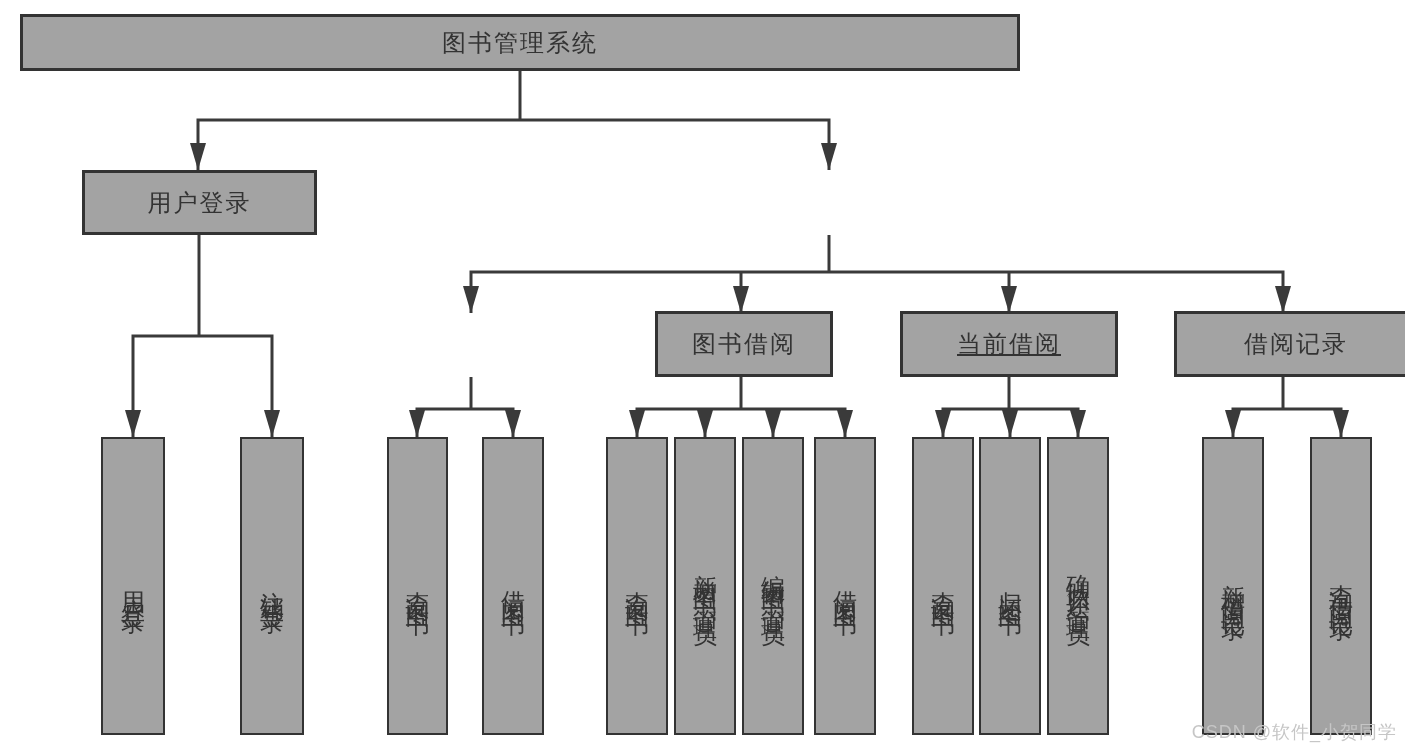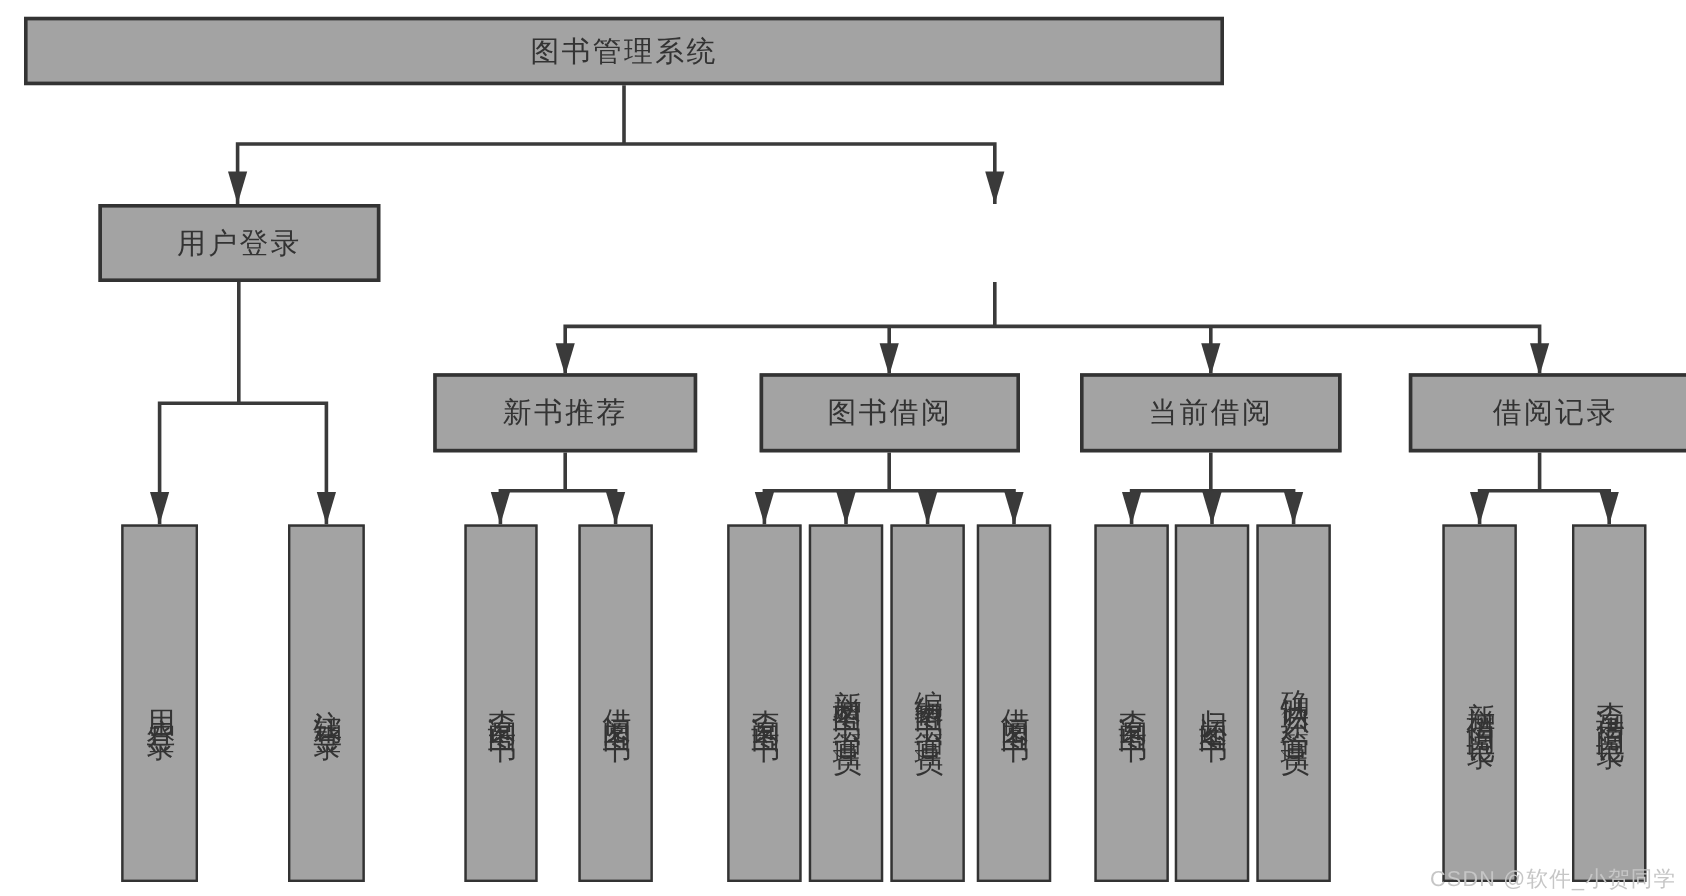--- a/index.html
+++ b/index.html
@@ -38,22 +38,22 @@
     line-height:1;
   }
   
   .n-root{left:20px;top:14px;width:1000px;height:57px;}
   
   .n-l1a{left:82px;top:170px;width:235px;height:65px;}
   .n-l1b{left:713px;top:170px;width:235px;height:65px;}
   
   .n-l2{top:311px;height:66px;}
   .n-l2a{left:361px;width:220px;}
-  .n-l2b{left:633px;width:217px;}
-  .n-l2c{left:900px;width:218px;}
+  .n-l2b{left:655px;width:178px;}
+  .n-l2c{left:900px;width:218px;text-decoration:underline;}
   .n-l2d{left:1174px;width:244px;}
   
   .n-leaf{top:437px;height:298px;}
   .n-a1{left:101px;width:64px;}
   .n-a2{left:240px;width:64px;}
   .n-b1{left:387px;width:61px;}
   .n-b2{left:482px;width:62px;}
   .n-c1{left:606px;width:62px;}
   .n-c2{left:674px;width:62px;}
   .n-c3{left:742px;width:62px;}
@@ -150,21 +150,20 @@
     <g>
       <polygon points="1225,410 1241,410 1233,437"></polygon>
       <polygon points="1333,410 1349,410 1341,437"></polygon>
     </g>
   </svg>
 
   <div class="node node-h n-root">图书管理系统</div>
 
   <div class="node node-h n-l1a">用户登录</div>
 
-  <div class="node node-h n-l2 n-l2a">新书推荐</div>
   <div class="node node-h n-l2 n-l2b">图书借阅</div>
   <div class="node node-h n-l2 n-l2c">当前借阅</div>
   <div class="node node-h n-l2 n-l2d">借阅记录</div>
 
   <div class="node node-v n-leaf n-a1">用户登录</div>
   <div class="node node-v n-leaf n-a2">注销登录</div>
 
   <div class="node node-v n-leaf n-b1">查询图书</div>
   <div class="node node-v n-leaf n-b2">借阅图书</div>
 

